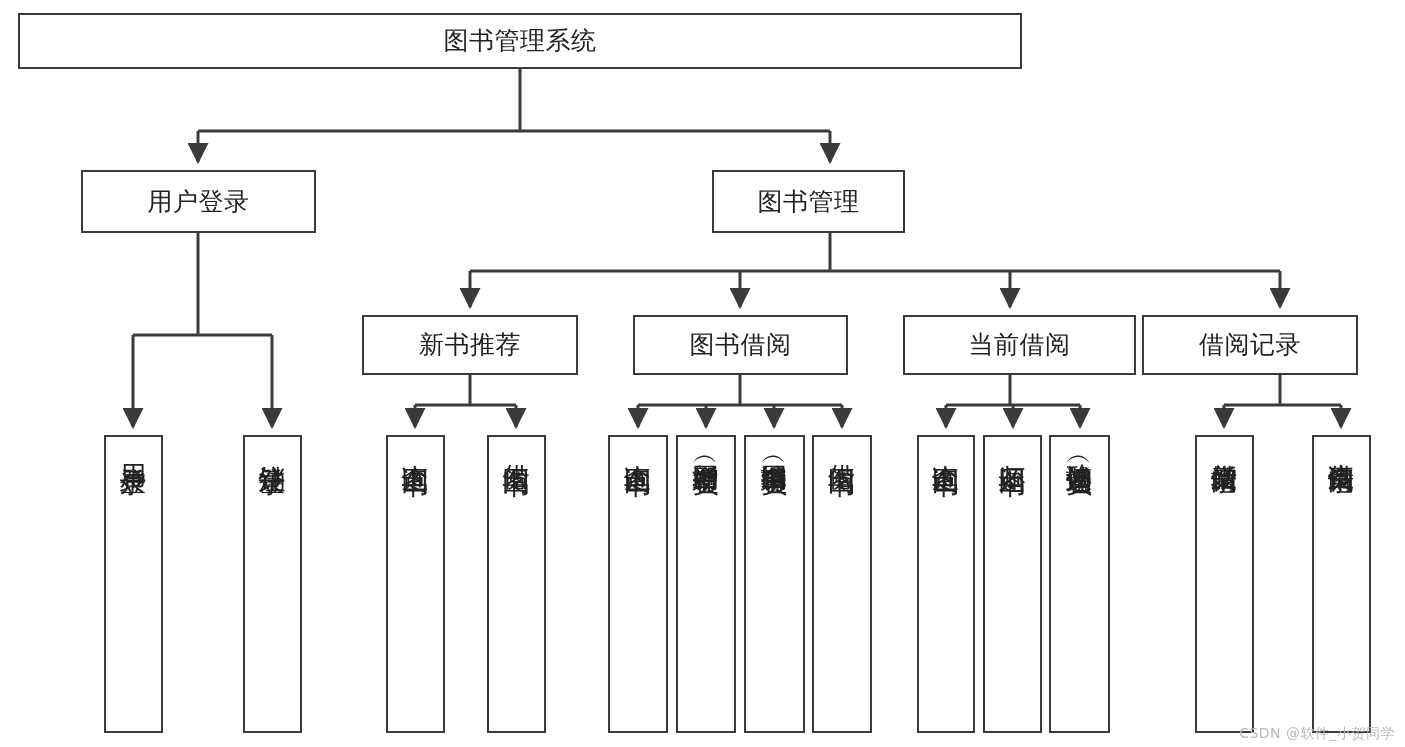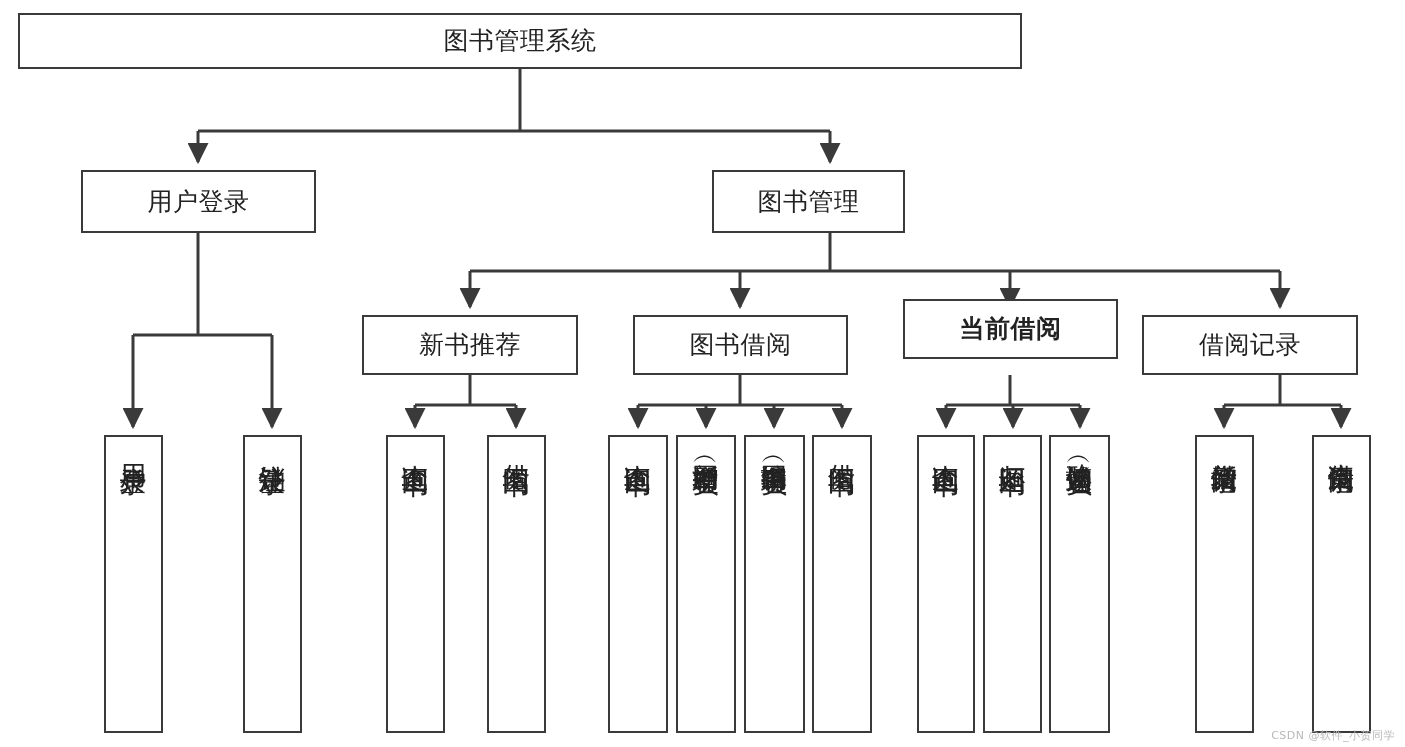--- a/index.html
+++ b/index.html
@@ -58,21 +58,21 @@
     white-space:nowrap;
   }
   .node.vert.tall .label{
     font-size:26px;
     letter-spacing:1px;
   }
   .watermark{
     position:absolute;
     right:10px;
     bottom:4px;
-    font-size:11px;
+    font-size:14px;
     color:#b9b9b9;
     letter-spacing:0.5px;
     white-space:nowrap;
     user-select:none;
   }
 </style>
 </head>
 <body>
 
 <div id="stage">
@@ -137,21 +137,21 @@
   <div class="node horiz" style="left:712px; top:170px; width:193px; height:63px;">
     <span class="label">图书管理</span>
   </div>
 
   <div class="node horiz" style="left:362px; top:315px; width:216px; height:60px;">
     <span class="label">新书推荐</span>
   </div>
   <div class="node horiz" style="left:633px; top:315px; width:215px; height:60px;justify-content:center;">
     <span class="label">图书借阅</span>
   </div>
-  <div class="node horiz" style="left:903px; top:299px; width:215px; height:60px;font-weight:bold;">
+  <div class="node horiz" style="left:903px; top:315px; width:233px; height:60px;">
     <span class="label">当前借阅</span>
   </div>
   <div class="node horiz" style="left:1142px; top:315px; width:216px; height:60px;">
     <span class="label">借阅记录</span>
   </div>
 
   <div class="node vert" style="left:104px; top:435px; width:59px; height:298px;">
     <span class="label">用户登录</span>
   </div>
   <div class="node vert" style="left:243px; top:435px; width:59px; height:298px;">

